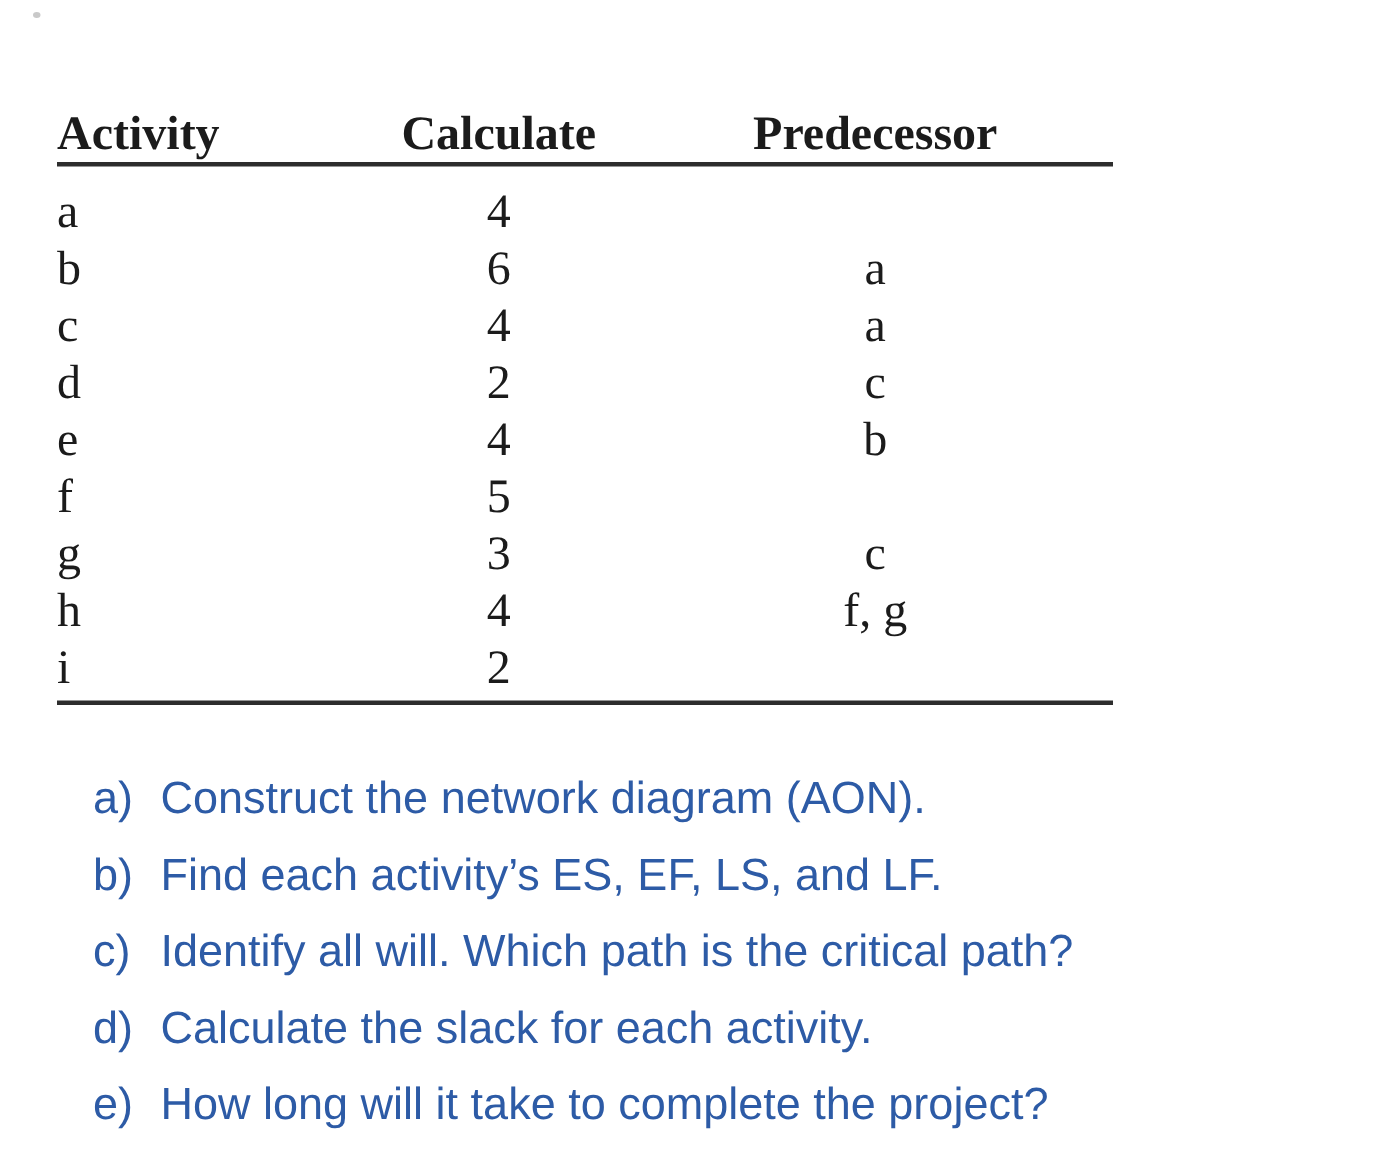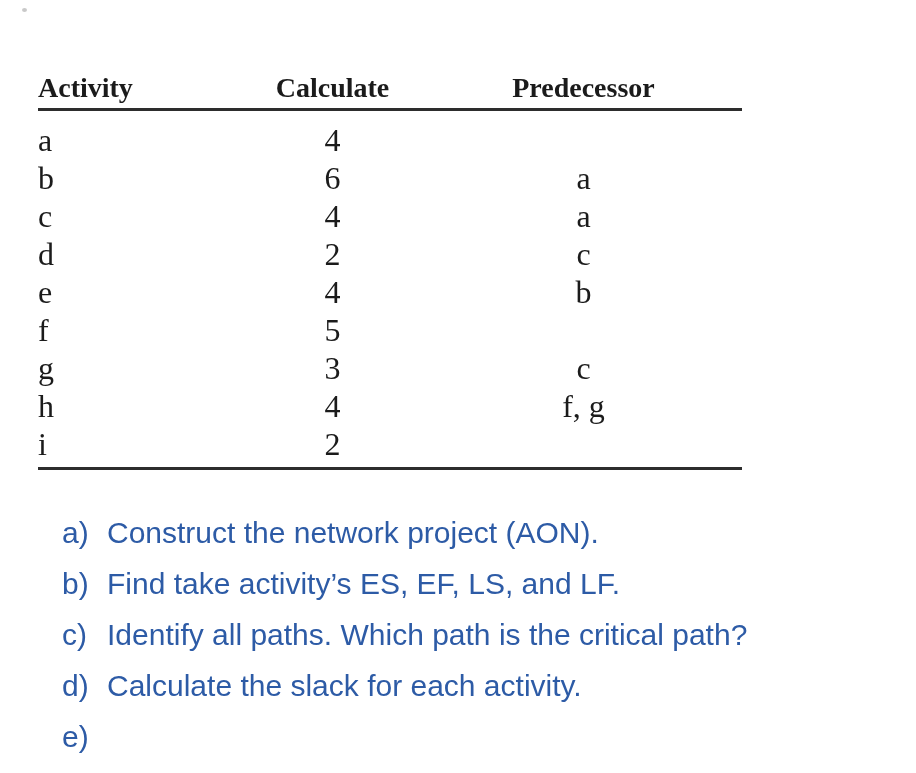--- a/index.html
+++ b/index.html
@@ -32,21 +32,21 @@
     left: 38px;
     top: 70px;
     width: 704px;
     font-family: "Liberation Serif", "DejaVu Serif", serif;
     color: var(--table-text, #1b1b1b);
   }
   .t-header {
     display: grid;
     grid-template-columns: 202px 185px 317px;
     font-weight: bold;
-    font-size: 28px;
+    font-size: 32px;
     line-height: 36px;
     white-space: nowrap;
   }
   .t-header .c2 { text-align: center; }
   .t-header .c3 { text-align: center; font-family: Liberation Serif, serif; }
   .rule {
     height: 3px;
     background: var(--rule, #2d2d2d);
     width: 100%;
   }
@@ -143,32 +143,33 @@
         <span class="c1">i</span>
         <span class="c2">2</span>
       </div>
     </div>
     <div class="rule rule-bottom"></div>
   </section>
 
   <section class="questions">
     <div class="q-item">
       <span class="q-label">a)</span>
-      <span class="q-text">Construct the network project (AON).</span>
+      <span class="q-text">Construct the network diagram (AON).</span>
     </div>
     <div class="q-item">
       <span class="q-label">b)</span>
-      <span class="q-text">Find take activity’s ES, EF, LS, and LF.</span>
+      <span class="q-text">Find each activity’s ES, EF, LS, and LF.</span>
     </div>
     <div class="q-item">
       <span class="q-label">c)</span>
-      <span class="q-text">Identify all paths. Which path is the critical path?</span>
+      <span class="q-text">Identify all will. Which path is the critical path?</span>
     </div>
     <div class="q-item">
       <span class="q-label">d)</span>
       <span class="q-text">Calculate the slack for each activity.</span>
     </div>
     <div class="q-item">
       <span class="q-label">e)</span>
+      <span class="q-text">How long will it take to complete the project?</span>
     </div>
   </section>
 
 </div>
 
 </body></html>

